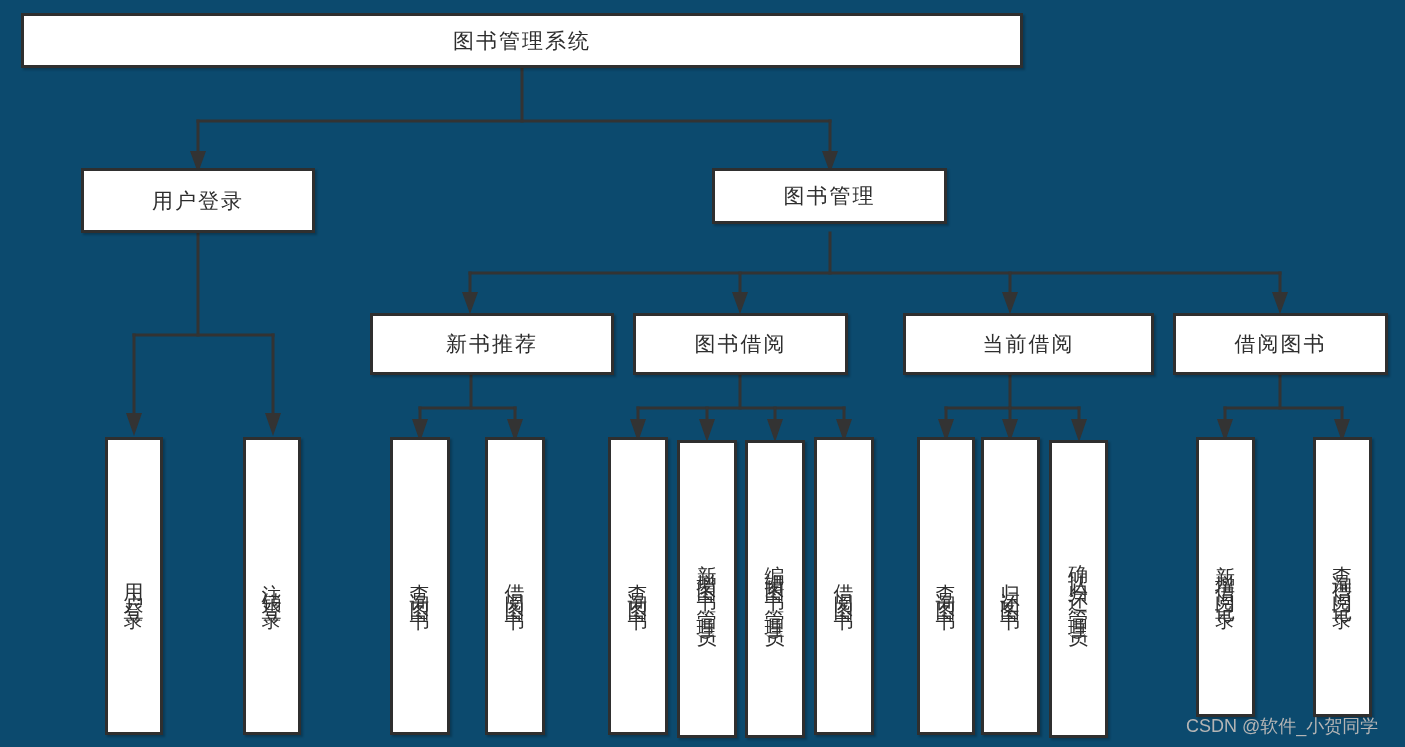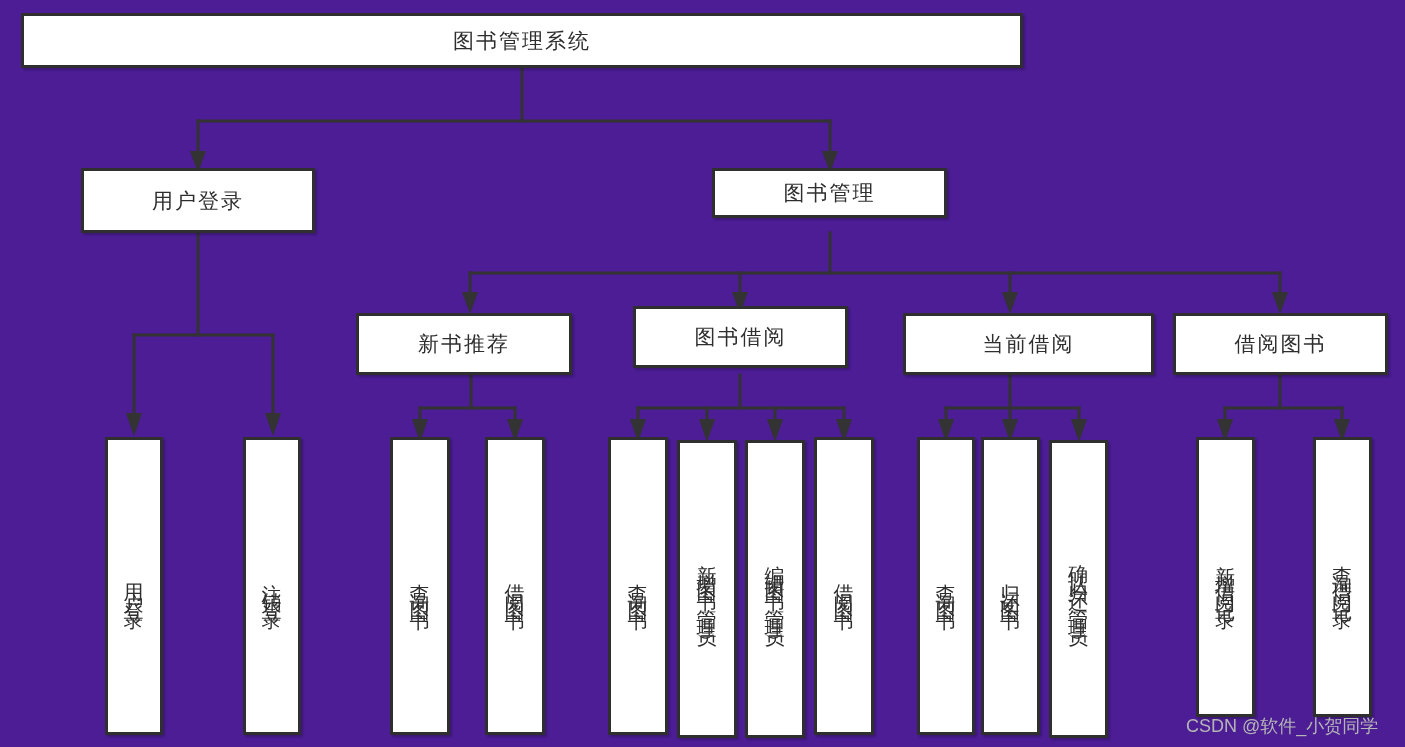--- a/index.html
+++ b/index.html
@@ -1,19 +1,19 @@
 <!DOCTYPE html>
 <html><head>
 <meta charset="utf-8">
 <style>
   html,body{margin:0;padding:0;background:#ffffff;}
   .canvas{
     position:relative;
     width:1405px;height:747px;
-    background:#4c1d95;
+    background:#0c4a6e;
     font-family:"Liberation Sans","DejaVu Sans",sans-serif;
     color:#2e2e2e;
     overflow:hidden;
   }
   .connectors{position:absolute;left:0;top:0;width:1405px;height:747px;z-index:1;}
   .connectors path{stroke:#333333;stroke-width:3;fill:none;stroke-linecap:square;}
   .connectors polygon{fill:#333333;stroke:none;}
   .node{
     position:absolute;
     background:#ffffff;
@@ -116,24 +116,24 @@
       <path d="M1225 408 V420"></path>
         <polygon points="1217,419 1233,419 1225,442"></polygon>
       <path d="M1342 408 V420"></path>
         <polygon points="1334,419 1350,419 1342,442"></polygon>
     </g>
   </svg>
 
   <div class="node hnode" style="left:21px;top:13px;width:1002px;height:55px;">图书管理系统</div>
 
   <div class="node hnode" style="left:81px;top:168px;width:234px;height:65px;">用户登录</div>
-  <div class="node hnode" style="left:712px;top:168px;width:235px;height:50px;">图书管理</div>
+  <div class="node hnode" style="left:712px;top:168px;width:235px;height:56px;">图书管理</div>
 
-  <div class="node hnode" style="left:356px;top:313px;width:216px;height:62px;">新书推荐</div>
-  <div class="node hnode" style="left:633px;top:306px;width:215px;height:62px;">图书借阅</div>
+  <div class="node hnode" style="left:370px;top:313px;width:244px;height:62px;">新书推荐</div>
+  <div class="node hnode" style="left:633px;top:313px;width:215px;height:62px;">图书借阅</div>
   <div class="node hnode" style="left:903px;top:313px;width:251px;height:62px;">当前借阅</div>
   <div class="node hnode" style="left:1173px;top:313px;width:215px;height:62px;">借阅图书</div>
 
   <div class="node vnode" style="left:105px;top:437px;width:58px;height:298px;">用户登录</div>
   <div class="node vnode" style="left:243px;top:437px;width:58px;height:298px;">注销登录</div>
 
   <div class="node vnode" style="left:390px;top:437px;width:60px;height:298px;">查询图书</div>
   <div class="node vnode" style="left:485px;top:437px;width:60px;height:298px;">借阅图书</div>
 
   <div class="node vnode" style="left:608px;top:437px;width:60px;height:298px;">查询图书</div>

